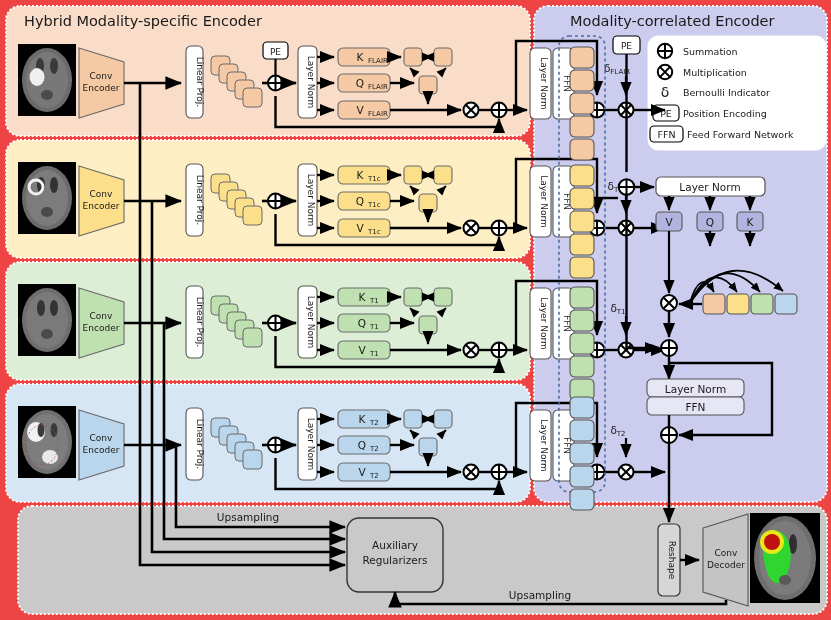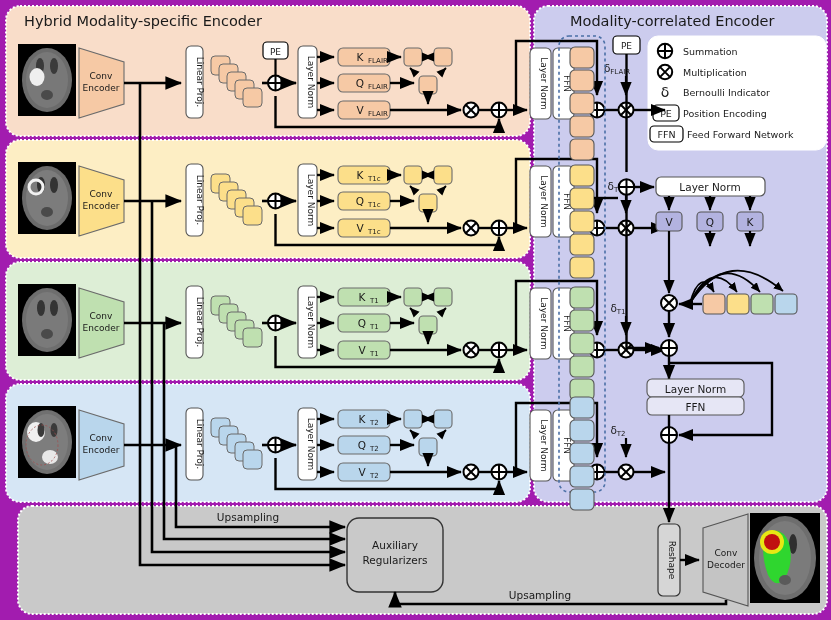--- a/index.html
+++ b/index.html
@@ -1,17 +1,17 @@
 <!DOCTYPE html>
 <html><head>
 <meta charset="utf-8">
 <style>
   html,body{margin:0;padding:0;background:#ffffff;}
   body{font-family:"DejaVu Sans","Liberation Sans",sans-serif;}
-  #stage{position:relative;width:831px;height:620px;overflow:hidden;background:#a21caf;}
+  #stage{position:relative;width:831px;height:620px;overflow:hidden;background:#ef4444;}
   #svgroot{position:absolute;left:0;top:0;width:831px;height:620px;}
   text{font-family:"DejaVu Sans","Liberation Sans",sans-serif;fill:#1a1a1a;}
   .ttl{font-size:14.5px;}
   .lbl{font-size:10.5px;}
   .lblsm{font-size:9px;}
   .sub{font-size:7px;}
   .legtxt{font-size:9.5px;}
 </style>
 </head>
 <body>

